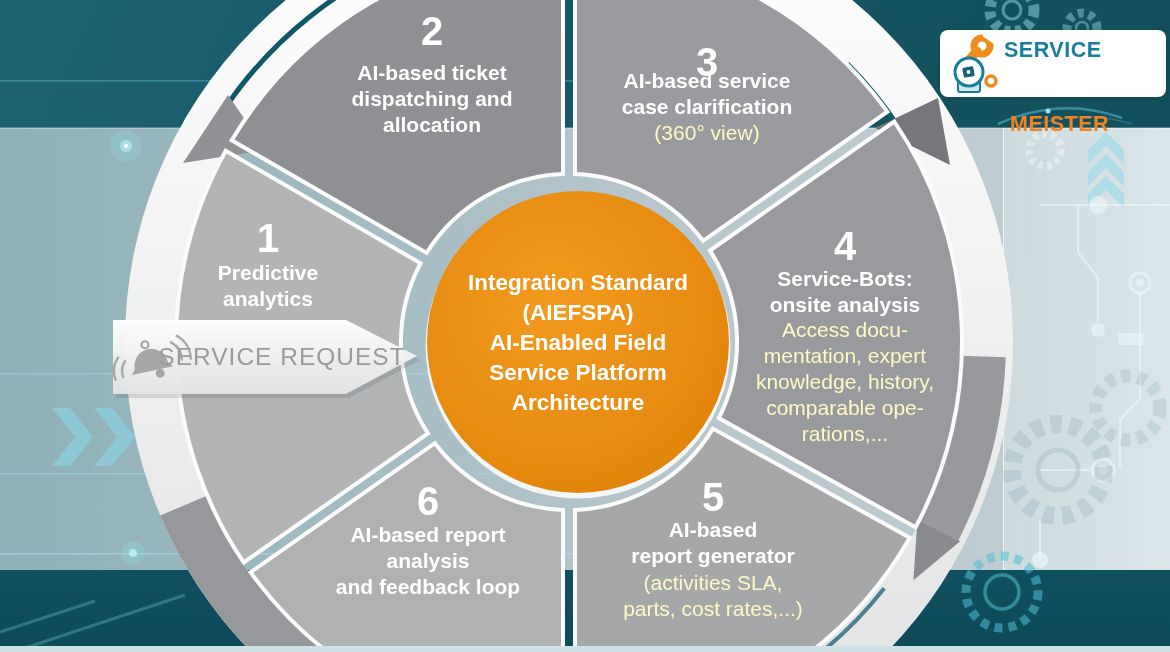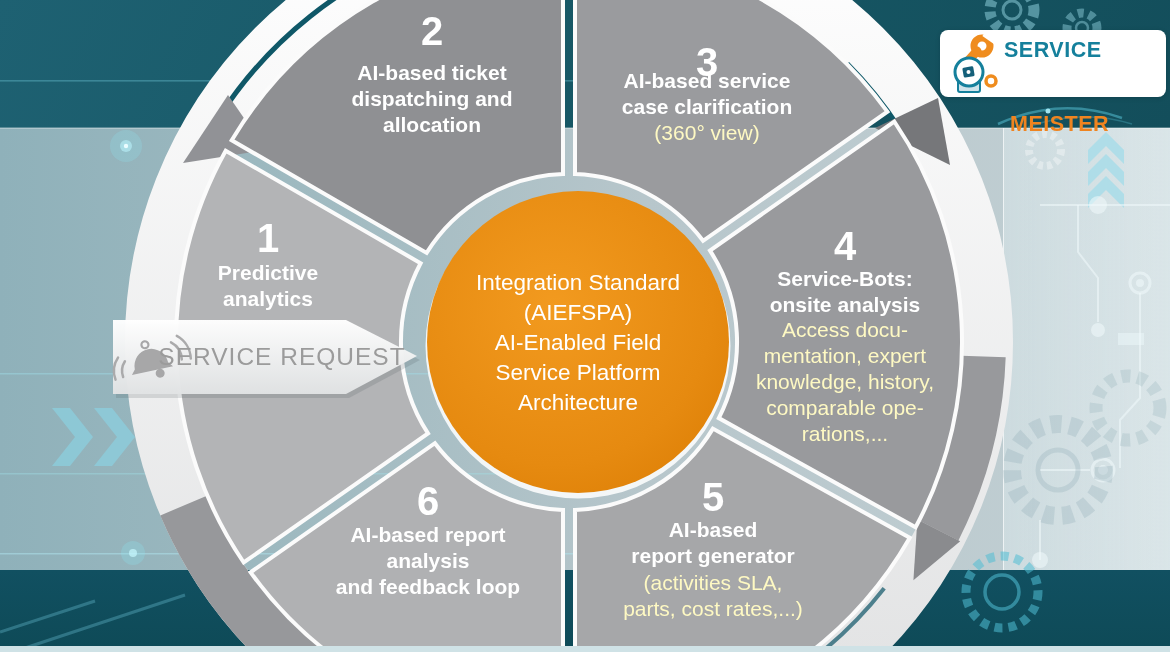--- a/index.html
+++ b/index.html
@@ -19,21 +19,21 @@
     background:linear-gradient(to right,rgba(226,240,243,.40),rgba(238,247,249,.55));
     border-left:1px solid rgba(255,255,255,.55);}
   .bottom-strip{position:absolute;left:0;top:646px;width:1170px;height:6px;background:#cfe2e6;}
   svg.layer{position:absolute;left:0;top:0;}
   
   .lbl{position:absolute;transform:translate(-50%,-50%);text-align:center;color:#ffffff;
        white-space:pre-line;pointer-events:none;}
   .num{font-size:40px;font-weight:bold;line-height:40px;}
   .title{font-size:21px;font-weight:bold;line-height:26px;text-align:center;}
   .desc{font-size:21px;font-weight:normal;line-height:26px;color:#fef9c3;}
-  .center-text{font-size:22.5px;font-weight:normal;line-height:30px;width:330px;}
+  .center-text{font-size:22.5px;font-weight:bold;line-height:30px;width:330px;}
   .banner-label{font-size:24.5px;font-weight:normal;color:#9b9b9b;letter-spacing:1px;white-space:nowrap;}
   
   .logo{position:absolute;left:940px;top:30px;width:226px;height:67px;background:#ffffff;
         border-radius:8px;box-shadow:0 1px 4px rgba(0,30,40,.25);}
   .logo-word1{position:absolute;left:64px;top:8px;font-size:21.5px;font-weight:bold;
         color:#15809c;letter-spacing:.5px;}
   .logo-word2{position:absolute;left:70px;top:34px;font-size:21.5px;font-weight:bold;
         color:#ef8420;letter-spacing:.5px;margin-top:48px;}
   .logo-icon{position:absolute;left:6px;top:4px;}
 </style>

